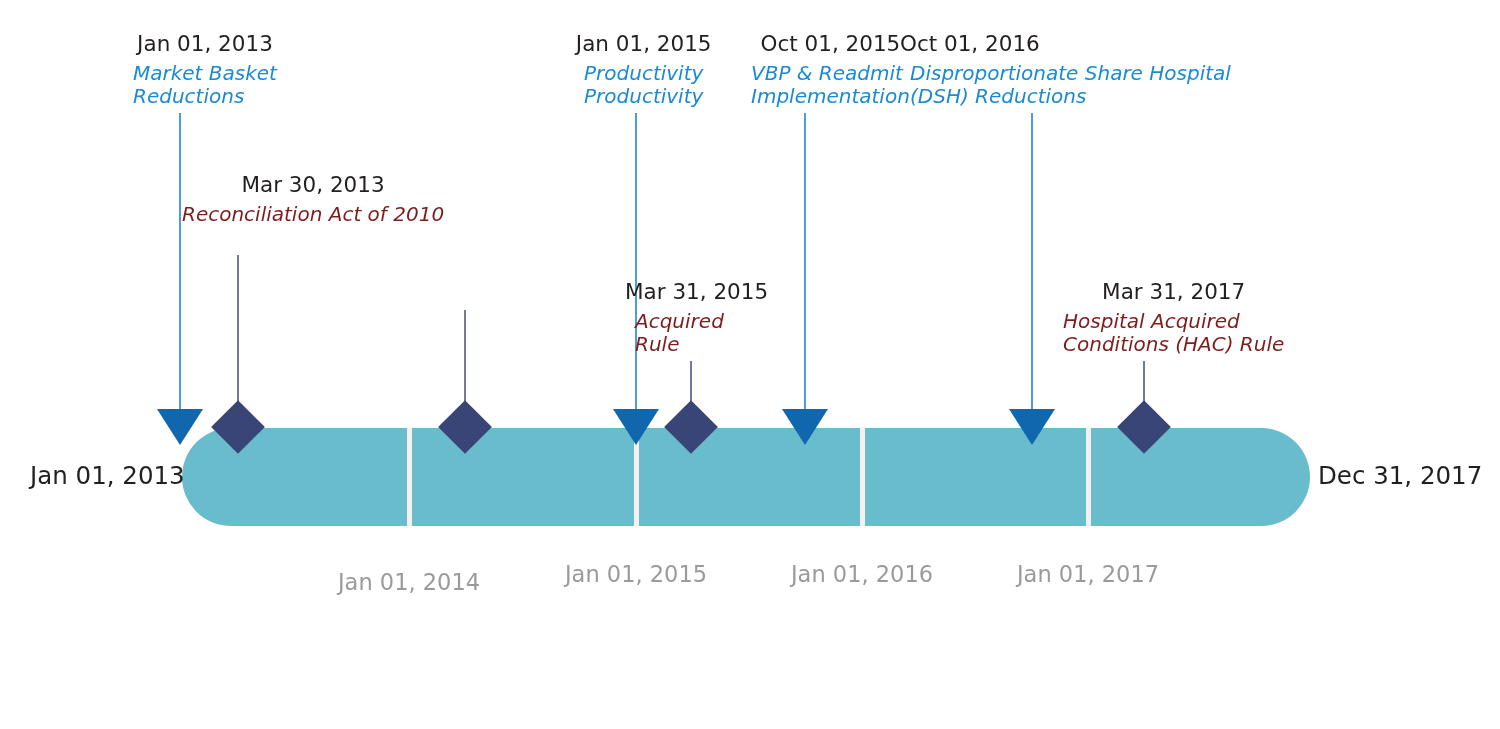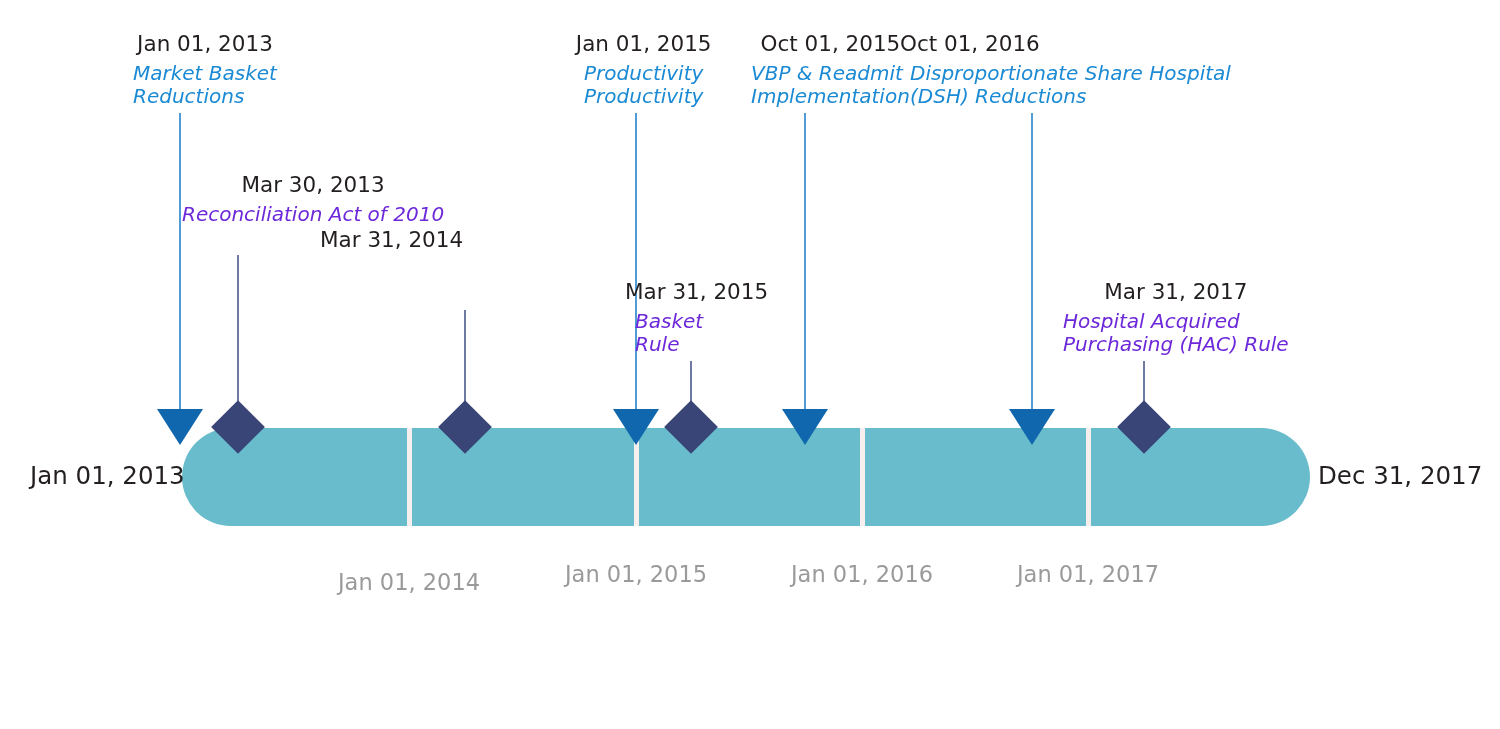--- a/index.html
+++ b/index.html
@@ -95,21 +95,21 @@
     line-height: 27px;
     margin: 0;
   }
   .anno-desc {
     font-size: 20px;
     line-height: 22.5px;
     margin: 10px;
     font-style: italic;
   }
   .anno-desc.blue { color: #1b8ad4; }
-  .anno-desc.navy { color: #6d28d9; }
+  .anno-desc.navy { color: #7f1d1d; }
   .anno-desc .ln { display: block; }
   .leftal  { text-align: left; }
 </style>
 </head>
 <body>
 
 <div id="timeline-canvas">
 
   <div id="leaders">
       <div class="leader blue" style="left: 179px; top: 113px; height: 300px;"></div>
@@ -152,33 +152,32 @@
           <span class="ln">Reductions</span>
         </div>
       </div>
       <div class="annotation leftal" style="left: 172px; top: 171px;">
         <div class="anno-date" style="text-align: center;">Mar 30, 2013</div>
         <div class="anno-desc navy" style="margin-top: 5px;">
           <span class="ln">Reconciliation Act of 2010</span>
         </div>
       </div>
       <div class="annotation leftal" style="left: 320px; top: 226px;">
-        <div class="anno-date" style="text-align: center;">Mar 31, 2014</div>
       </div>
       <div class="annotation leftal" style="left: 574px; top: 30px;">
         <div class="anno-date" style="text-align: center;">Jan 01, 2015</div>
         <div class="anno-desc blue" style="margin-top: 5px;">
           <span class="ln">Productivity</span>
           <span class="ln">Productivity</span>
         </div>
       </div>
       <div class="annotation leftal" style="left: 625px; top: 278px;">
         <div class="anno-date" style="text-align: center;">Mar 31, 2015</div>
         <div class="anno-desc navy" style="margin-top: 5px;">
-          <span class="ln">Basket</span>
+          <span class="ln">Acquired</span>
           <span class="ln">Rule</span>
         </div>
       </div>
       <div class="annotation leftal" style="left: 741px; top: 30px;">
         <div class="anno-date" style="text-align: center;">Oct 01, 2015</div>
         <div class="anno-desc blue" style="margin-top: 5px;">
           <span class="ln">VBP &amp; Readmit</span>
           <span class="ln">Implementation</span>
         </div>
       </div>
@@ -186,21 +185,21 @@
         <div class="anno-date" style="text-align: left;">Oct 01, 2016</div>
         <div class="anno-desc blue" style="margin-top: 5px;">
           <span class="ln">Disproportionate Share Hospital</span>
           <span class="ln">(DSH) Reductions</span>
         </div>
       </div>
       <div class="annotation leftal" style="left: 1053px; top: 278px;">
         <div class="anno-date" style="text-align: center;">Mar 31, 2017</div>
         <div class="anno-desc navy" style="margin-top: 5px;">
           <span class="ln">Hospital Acquired</span>
-          <span class="ln">Purchasing (HAC) Rule</span>
+          <span class="ln">Conditions (HAC) Rule</span>
         </div>
       </div>
     </div>
 
   <div id="year-ticks">
       <div class="year-tick" style="left: 409px; margin-top: 8px;">Jan 01, 2014</div>
       <div class="year-tick" style="left: 636px;">Jan 01, 2015</div>
       <div class="year-tick" style="left: 862px;">Jan 01, 2016</div>
       <div class="year-tick" style="left: 1088px;">Jan 01, 2017</div>
     </div>

